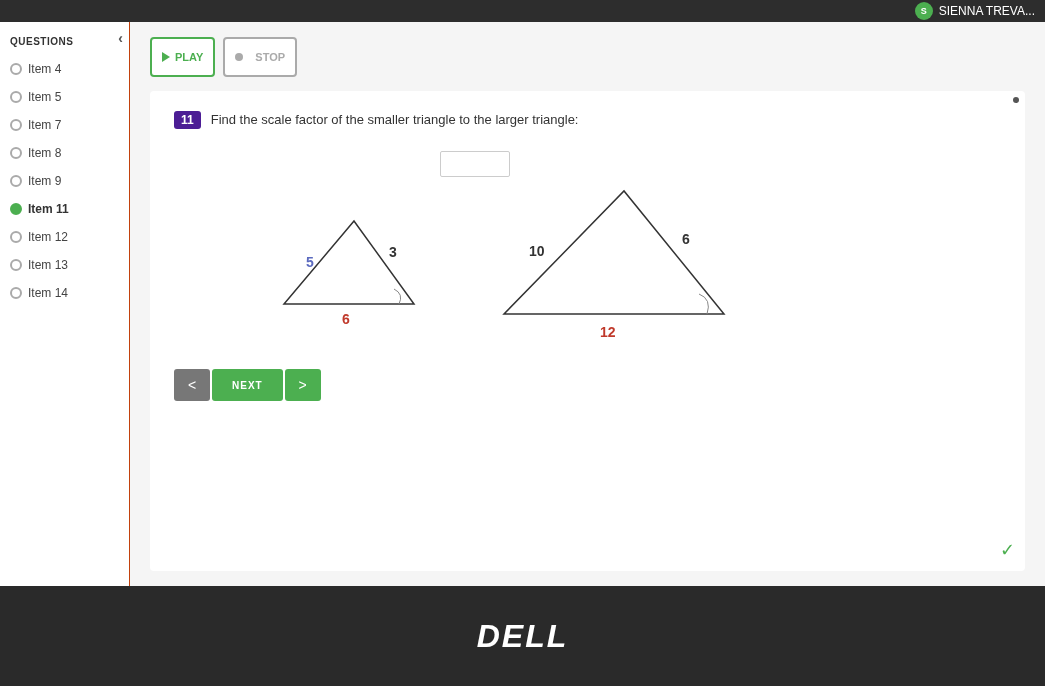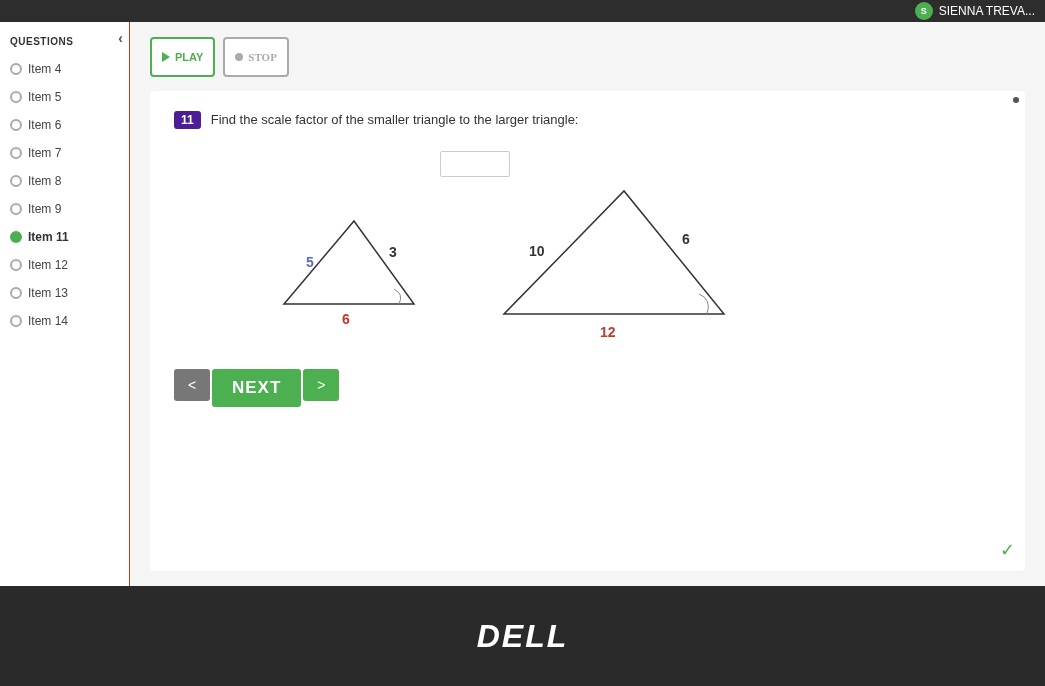--- a/index.html
+++ b/index.html
@@ -111,30 +111,29 @@
       color: #4CAF50;
       font-size: 11px;
       font-weight: bold;
       padding: 4px 10px;
       border-radius: 4px;
       cursor: pointer;
     }
     .btn-stop {
       display: flex;
       align-items: center;
-      gap: 5px;
+      gap: 12px;
       background: white;
       border: 2px solid #aaa;
       color: #aaa;
       font-size: 11px;
       font-weight: bold;
       padding: 12px 10px;
       border-radius: 4px;
       cursor: pointer;
-      font-family: Liberation Serif, serif;
     }
     .play-icon {
       width: 0; height: 0;
       border-top: 5px solid transparent;
       border-bottom: 5px solid transparent;
       border-left: 8px solid #4CAF50;
     }
     .stop-circle {
       width: 8px; height: 8px;
       background: #aaa;
@@ -221,24 +220,24 @@
       border-radius: 3px;
       cursor: pointer;
       font-size: 14px;
       display: flex; align-items: center; justify-content: center;
     }
     .nav-btn-next {
       background: #4CAF50;
       color: white;
       border: none;
       padding: 0 20px;
-      height: 38px;
+      height: 32px;
       border-radius: 3px;
       cursor: pointer;
-      font-size: 17px;
+      font-size: 10px;
       font-weight: bold;
       letter-spacing: 1px;
       display: flex; align-items: center; justify-content: center;
     }
     .nav-btn-forward {
       background: #4CAF50;
       color: white;
       border: none;
       width: 36px; height: 32px;
       border-radius: 3px;
@@ -276,24 +275,20 @@
     <div class="sidebar-header">QUESTIONS</div>
     <div class="sidebar-collapse">‹</div>
 
     <div class="sidebar-item">
       <div class="radio-circle"></div>
       <span>Item 4</span>
     </div>
     <div class="sidebar-item">
       <div class="radio-circle"></div>
       <span>Item 5</span>
-    </div>
-    <div class="sidebar-item">
-      <div class="radio-circle"></div>
-      <span>Item 6</span>
     </div>
     <div class="sidebar-item">
       <div class="radio-circle"></div>
       <span>Item 7</span>
     </div>
     <div class="sidebar-item">
       <div class="radio-circle"></div>
       <span>Item 8</span>
     </div>
     <div class="sidebar-item">

